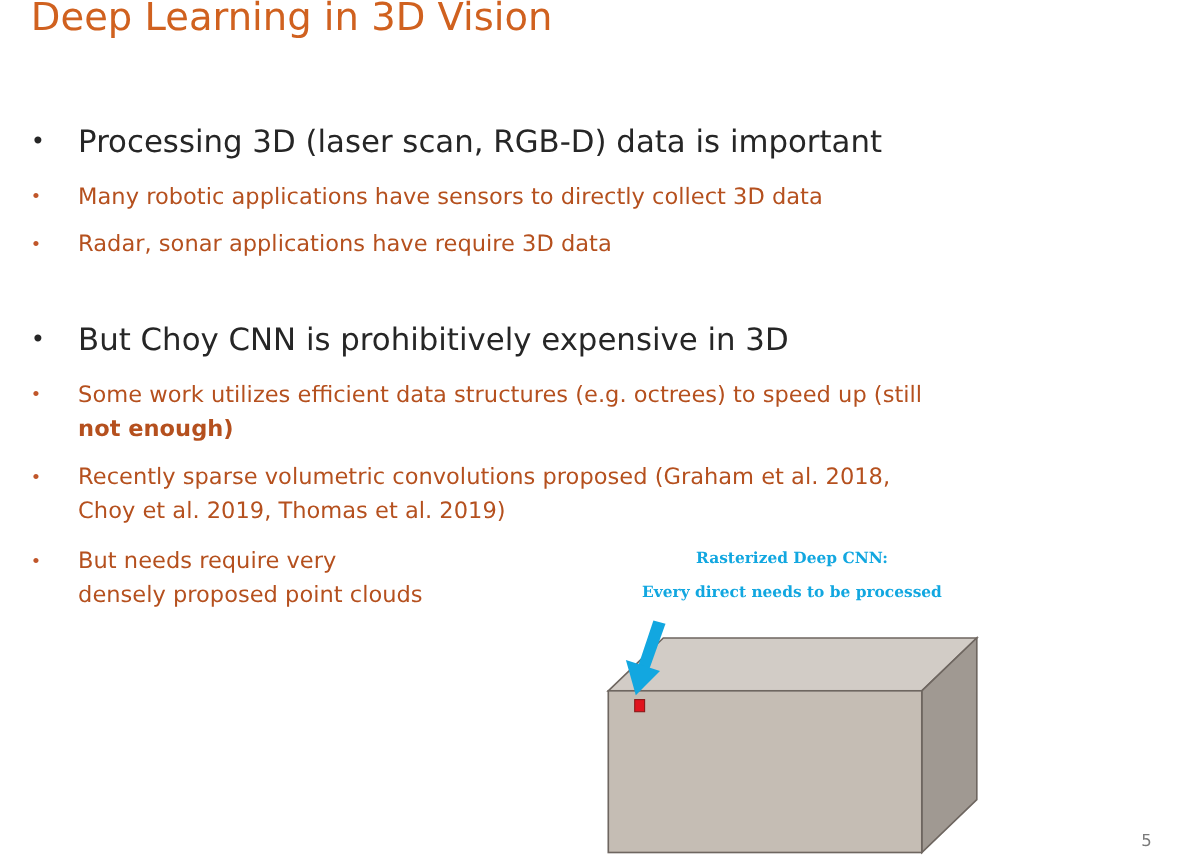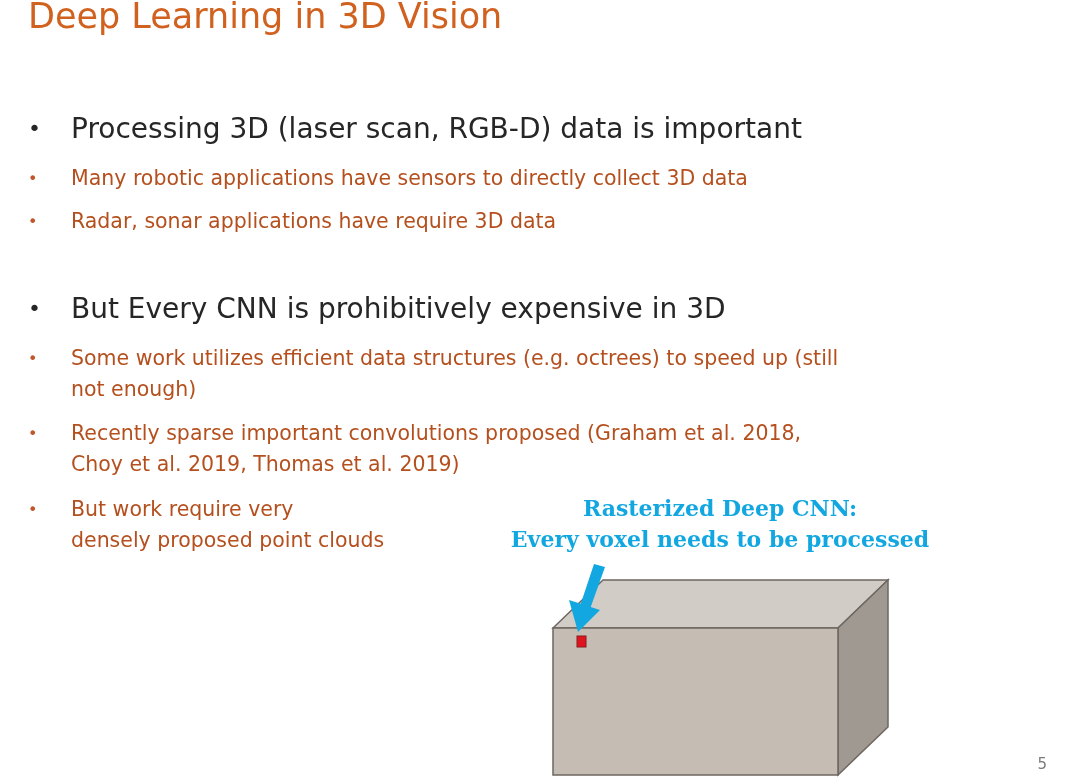--- a/index.html
+++ b/index.html
@@ -7,21 +7,21 @@
          font-family:"DejaVu Sans", sans-serif; }
   .title { position:absolute; left:28px; top:-4px; font-size:35px; color:#d0611f; white-space:nowrap; }
   .item { position:absolute; left:0; }
   .bullet { position:absolute; left:28px; }
   .text { position:absolute; left:71px; white-space:nowrap; }
   .lvl1 { color:#262626; font-size:28px; }
   .lvl1 .bullet { font-size:22px; top:4px; }
   .lvl2 { color:#b5501e; font-size:20.5px; line-height:30px; }
   .lvl2 .bullet { font-size:16px; color:#c0562a; top:1px; }
   .caption { position:absolute; left:490px; width:460px; text-align:center; color:#12a7e0;
-             font-family:"DejaVu Serif", serif; font-weight:bold; font-size:22px; line-height:31px; }
+             font-family:"DejaVu Serif", serif; font-weight:bold; font-size:14px; line-height:31px; }
   .page-num { position:absolute; right:33px; top:755px; font-size:15px; color:#7a7a7a; }
   svg.diagram { position:absolute; left:0; top:0; }
 </style>
 </head>
 <body>
 
 <div class="title">Deep Learning in 3D Vision</div>
 
 <div class="item lvl1" style="top:112px;">
   <span class="bullet">•</span>
@@ -31,41 +31,41 @@
   <span class="bullet">•</span>
   <span class="text">Many robotic applications have sensors to directly collect 3D data</span>
 </div>
 <div class="item lvl2" style="top:206px;">
   <span class="bullet">•</span>
   <span class="text">Radar, sonar applications have require 3D data</span>
 </div>
 
 <div class="item lvl1" style="top:292px;">
   <span class="bullet">•</span>
-  <span class="text">But Every CNN is prohibitively expensive in 3D</span>
+  <span class="text">But Choy CNN is prohibitively expensive in 3D</span>
 </div>
 <div class="item lvl2" style="top:343px;">
   <span class="bullet">•</span>
   <span class="text">Some work utilizes efficient data structures (e.g. octrees) to speed up (still</span>
-  <span class="text" style="top:31px;">not enough)</span>
+  <span class="text" style="top:31px;font-weight:bold;">not enough)</span>
 </div>
 <div class="item lvl2" style="top:418px;">
   <span class="bullet">•</span>
-  <span class="text">Recently sparse important convolutions proposed (Graham et al. 2018,</span>
+  <span class="text">Recently sparse volumetric convolutions proposed (Graham et al. 2018,</span>
   <span class="text" style="top:31px;">Choy et al. 2019, Thomas et al. 2019)</span>
 </div>
 <div class="item lvl2" style="top:494px;">
   <span class="bullet">•</span>
-  <span class="text">But work require very</span>
+  <span class="text">But needs require very</span>
   <span class="text" style="top:31px;">densely proposed point clouds</span>
 </div>
 
 <div class="caption" style="top:493px;">
   <div>Rasterized Deep CNN:</div>
-  <div>Every voxel needs to be processed</div>
+  <div>Every direct needs to be processed</div>
 </div>
 
 <svg class="diagram" width="1080" height="783">
   <polygon points="553,628 603,580 888,580 838,628" fill="#d2ccc6" stroke="#6e6660" stroke-width="1.5"></polygon>
   <polygon points="838,628 888,580 888,727 838,775" fill="#a09992" stroke="#6e6660" stroke-width="1.5"></polygon>
   <rect x="553" y="628" width="285" height="147" fill="#c5bdb4" stroke="#6e6660" stroke-width="1.5"></rect>
   <rect x="577" y="636" width="9" height="11" fill="#e0141e" stroke="#8a1a1a" stroke-width="1"></rect>
   <g>
     <polygon points="594,564 605,567 590,609 580,606" fill="#12a7e0"></polygon>
     <polygon points="569,600 600,610 578,632" fill="#12a7e0"></polygon>

